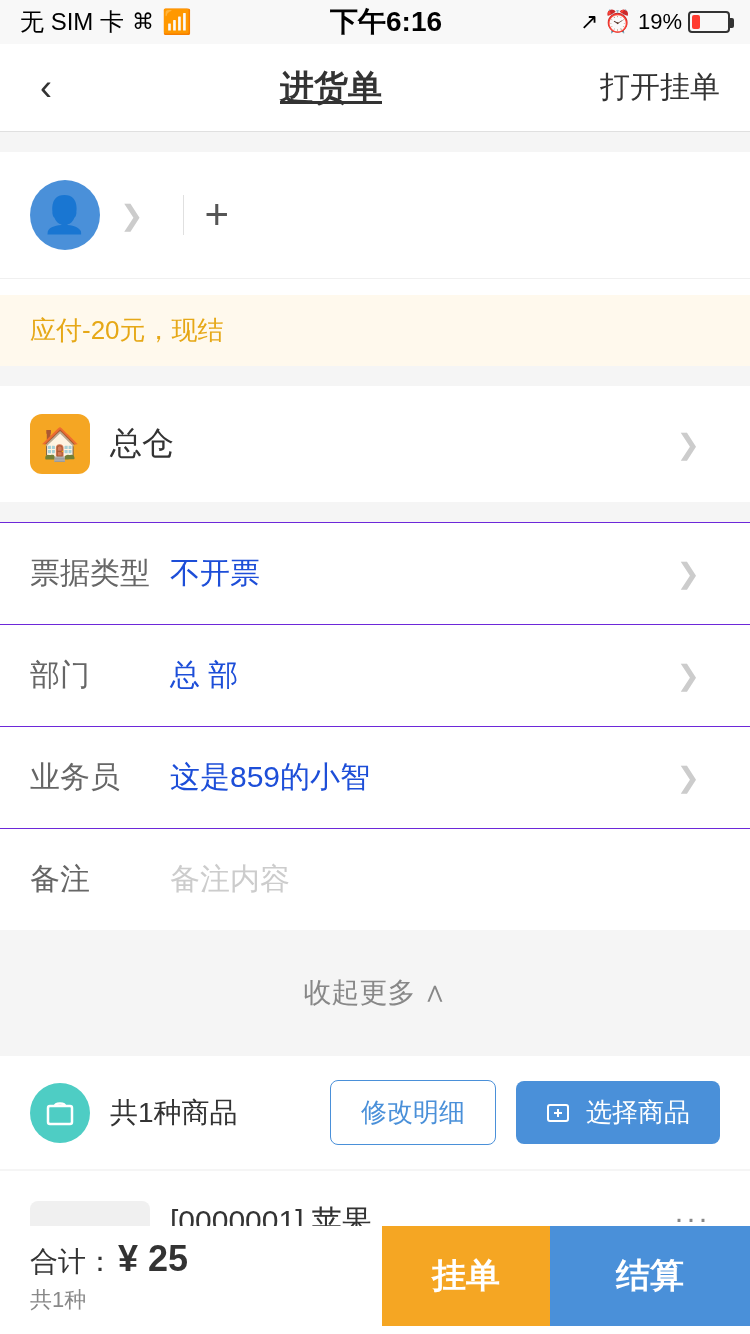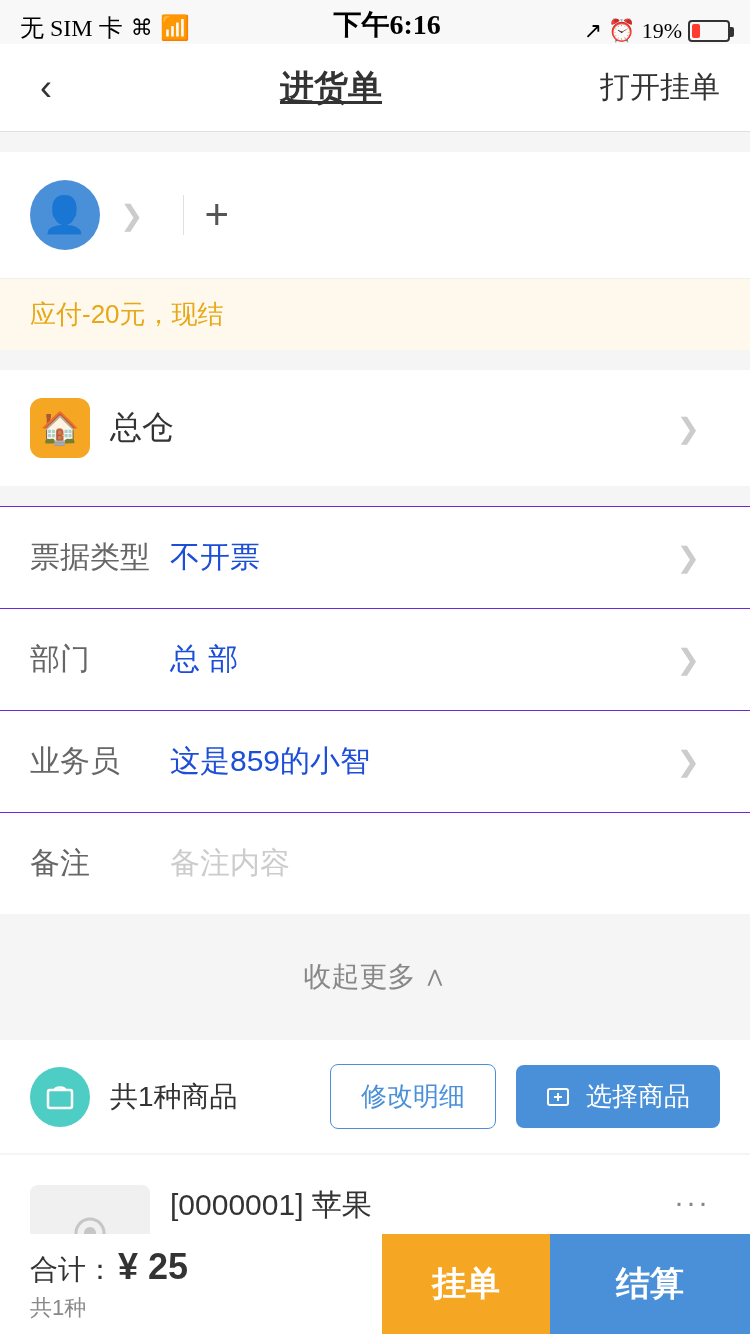--- a/index.html
+++ b/index.html
@@ -12,26 +12,25 @@
       font-size: 28px;
       color: #333;
     }
 
     
     .status-bar {
       width: 750px;
       height: 44px;
       background: #f8f8f8;
       display: flex;
-      align-items: flex-end;
+      align-items: center;
       justify-content: space-between;
       padding: 0 20px;
       font-size: 24px;
       color: #000;
-      font-family: Liberation Serif, serif;
     }
     .status-left { display: flex; align-items: center; gap: 8px; }
     .status-center { font-size: 28px; font-weight: 600; }
     .status-right { display: flex; align-items: center; gap: 6px; font-size: 22px; }
     .battery-icon {
       width: 42px; height: 22px; border: 2px solid #333; border-radius: 4px;
       position: relative; display: inline-block;
     }
     .battery-icon::after {
       content: ''; position: absolute; right: -6px; top: 5px;
@@ -116,21 +115,21 @@
       background: #e0e0e0;
       margin: 0 20px;
     }
 
     
     .payment-info {
       background: #fff9ed;
       padding: 18px 30px;
       font-size: 26px;
       color: #e6a817;
-      margin-top: 0;
+      margin-top: 16px;
     }
 
     
     .warehouse-row {
       display: flex;
       align-items: center;
       padding: 28px 30px;
       background: #fff;
       margin-top: 20px;
     }
@@ -257,21 +256,21 @@
       font-size: 30px;
       color: #888;
       padding: 0 10px;
       cursor: pointer;
       letter-spacing: 2px;
     }
 
     
     .bottom-bar {
       position: fixed;
-      bottom: 0;
+      bottom: 8px;
       left: 0;
       width: 750px;
       height: 100px;
       background: #fff;
       display: flex;
       align-items: stretch;
     }
     .total-section {
       flex: 1;
       display: flex;

